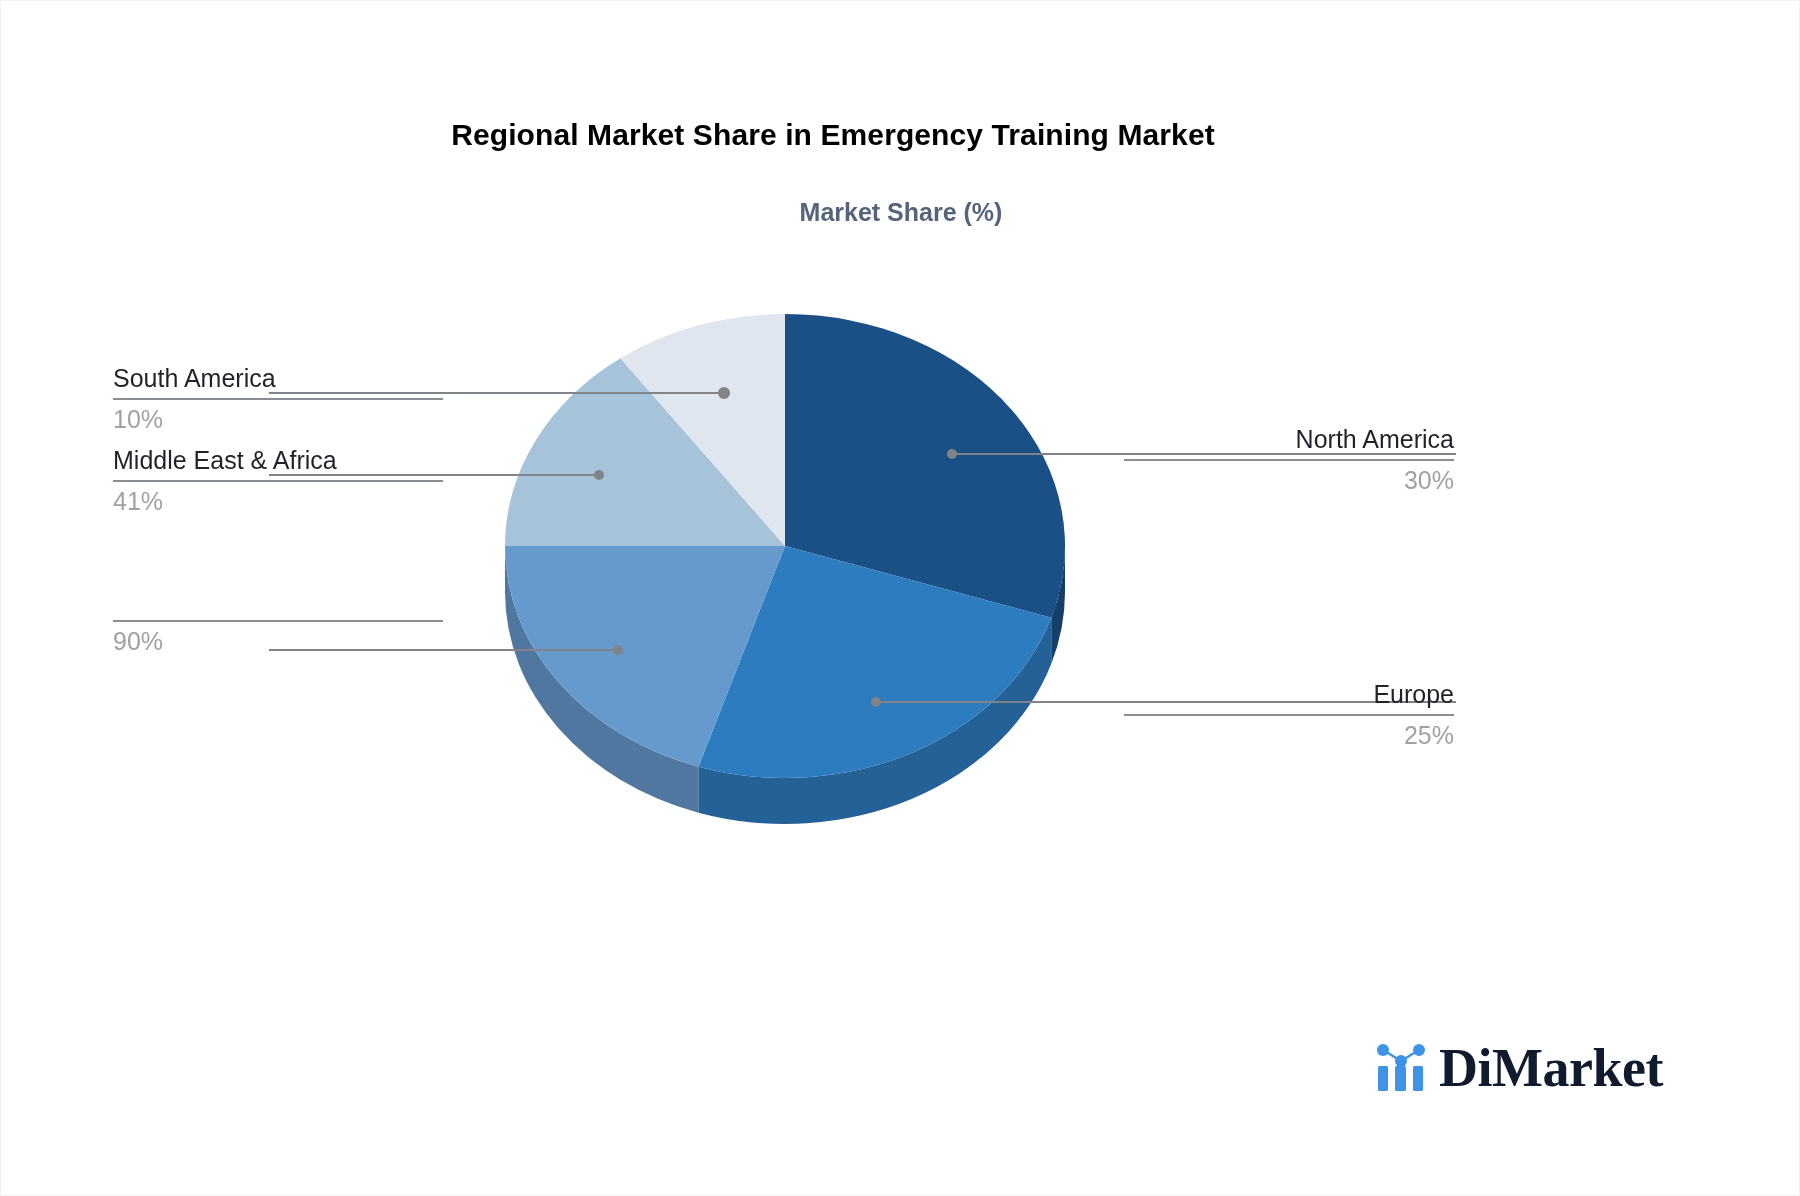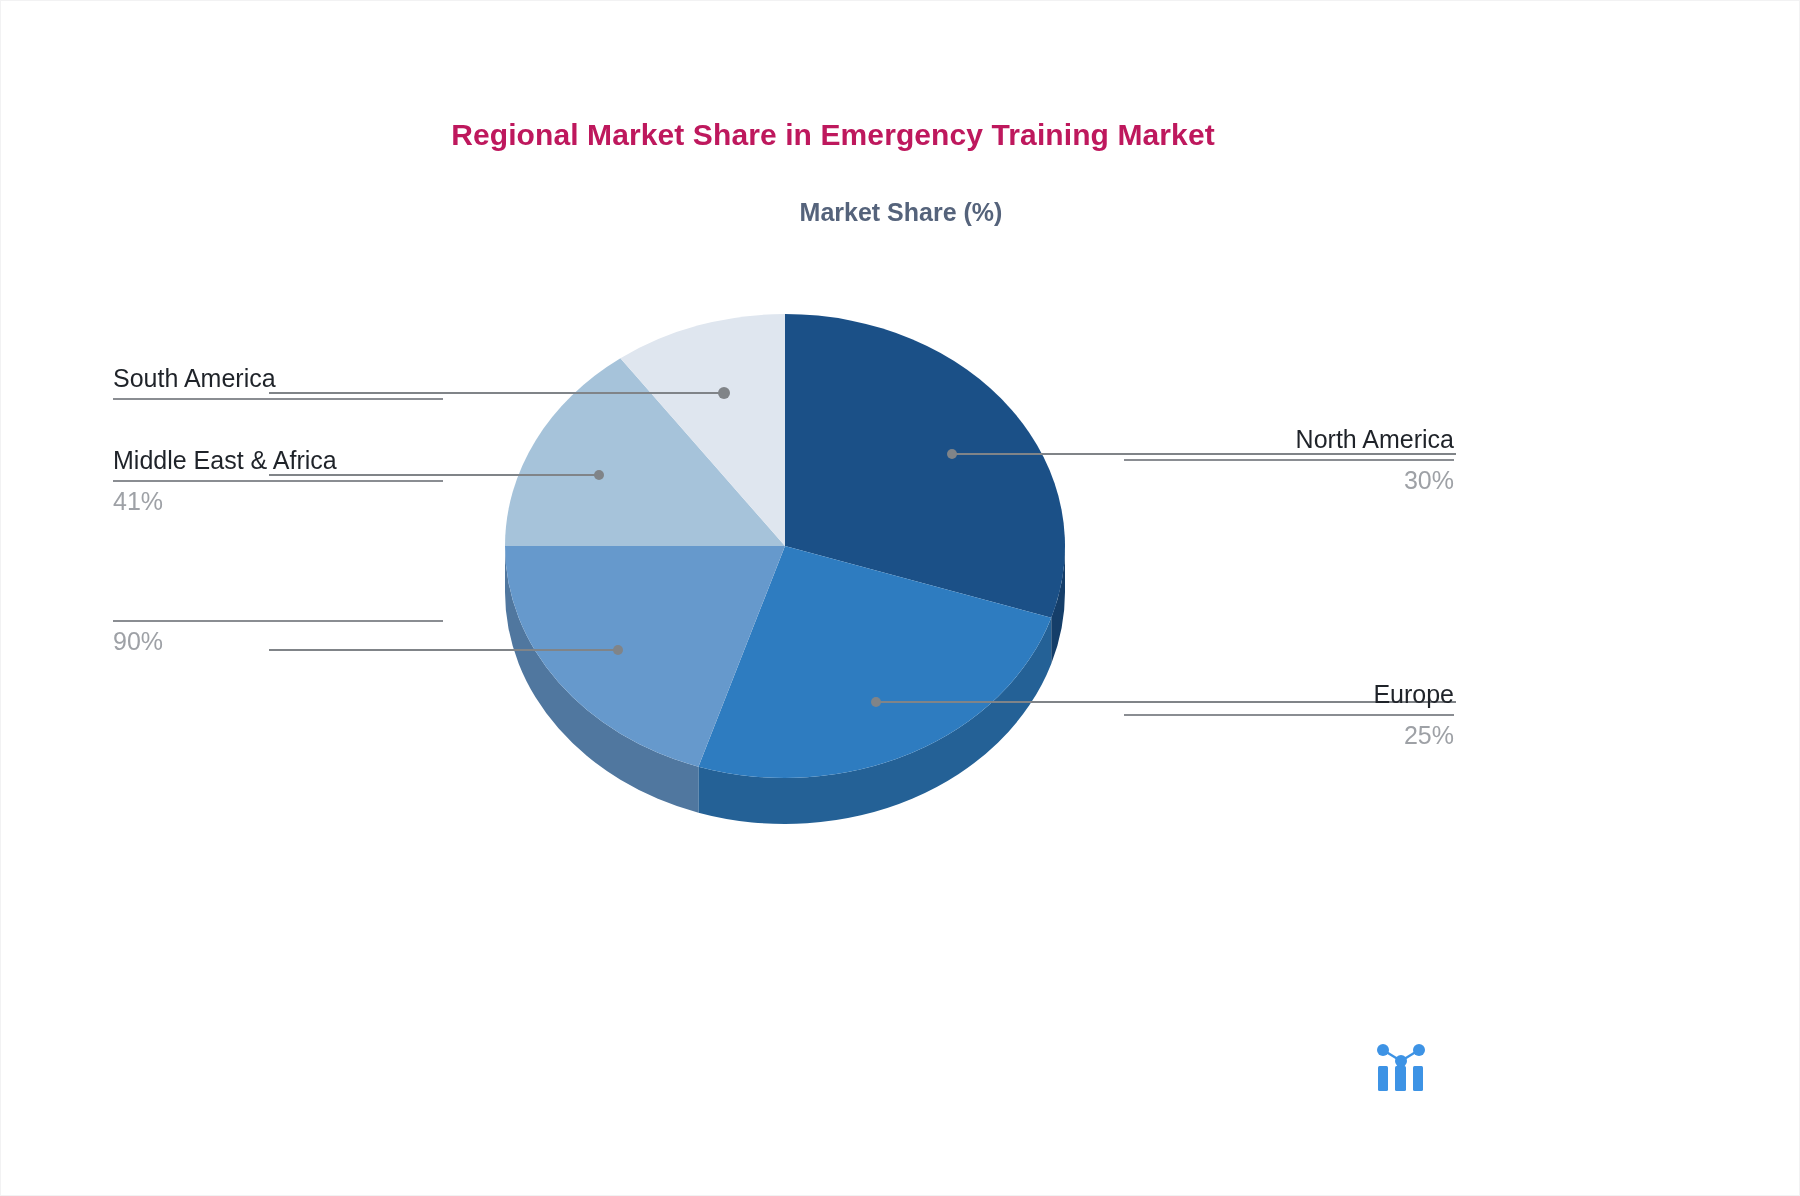--- a/index.html
+++ b/index.html
@@ -22,21 +22,21 @@
 
   
   #title {
     position: absolute;
     left: 0;
     top: 117px;
     width: 1664px;
     text-align: center;
     font-size: 30px;
     font-weight: bold;
-    color: #be185d;
+    color: #000000;
     letter-spacing: 0.1px;
   }
   #subtitle {
     position: absolute;
     left: 0;
     top: 168px;
     width: 1800px;
     text-align: center;
     font-size: 25px;
     font-weight: bold;
@@ -154,20 +154,21 @@
         <circle cx="617" cy="649" r="5"></circle>
         <circle cx="951" cy="453" r="5"></circle>
         <circle cx="875" cy="701" r="5"></circle>
       </g>
     </svg>
   </div>
 
   <div class="callout left" id="c-south">
     <div class="cname">South America</div>
     <div class="crule"></div>
+    <div class="cval">10%</div>
   </div>
 
   <div class="callout left" id="c-mea">
     <div class="cname">Middle East &amp; Africa</div>
     <div class="crule"></div>
     <div class="cval">41%</div>
   </div>
 
   <div class="callout left" id="c-asia">
     <div class="crule"></div>
@@ -192,15 +193,16 @@
         <line x1="8" y1="11" x2="26" y2="22" stroke="#3d93e5" stroke-width="2.4"></line>
         <line x1="26" y1="22" x2="44" y2="11" stroke="#3d93e5" stroke-width="2.4"></line>
         <rect x="3" y="27" width="10" height="25" rx="1.5" fill="#3d93e5"></rect>
         <rect x="20" y="27" width="11" height="25" rx="1.5" fill="#3d93e5"></rect>
         <rect x="38" y="27" width="10" height="25" rx="1.5" fill="#3d93e5"></rect>
         <circle cx="8" cy="11" r="6" fill="#3d93e5"></circle>
         <circle cx="26" cy="22" r="6" fill="#3d93e5"></circle>
         <circle cx="44" cy="11" r="6" fill="#3d93e5"></circle>
       </svg>
     </span>
+    <span class="logo-text">DiMarket</span>
   </div>
 
 </div>
 
 </body></html>

